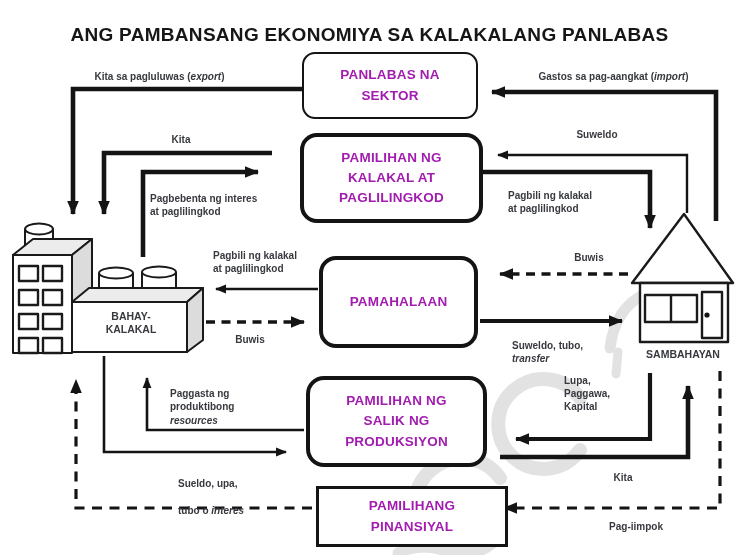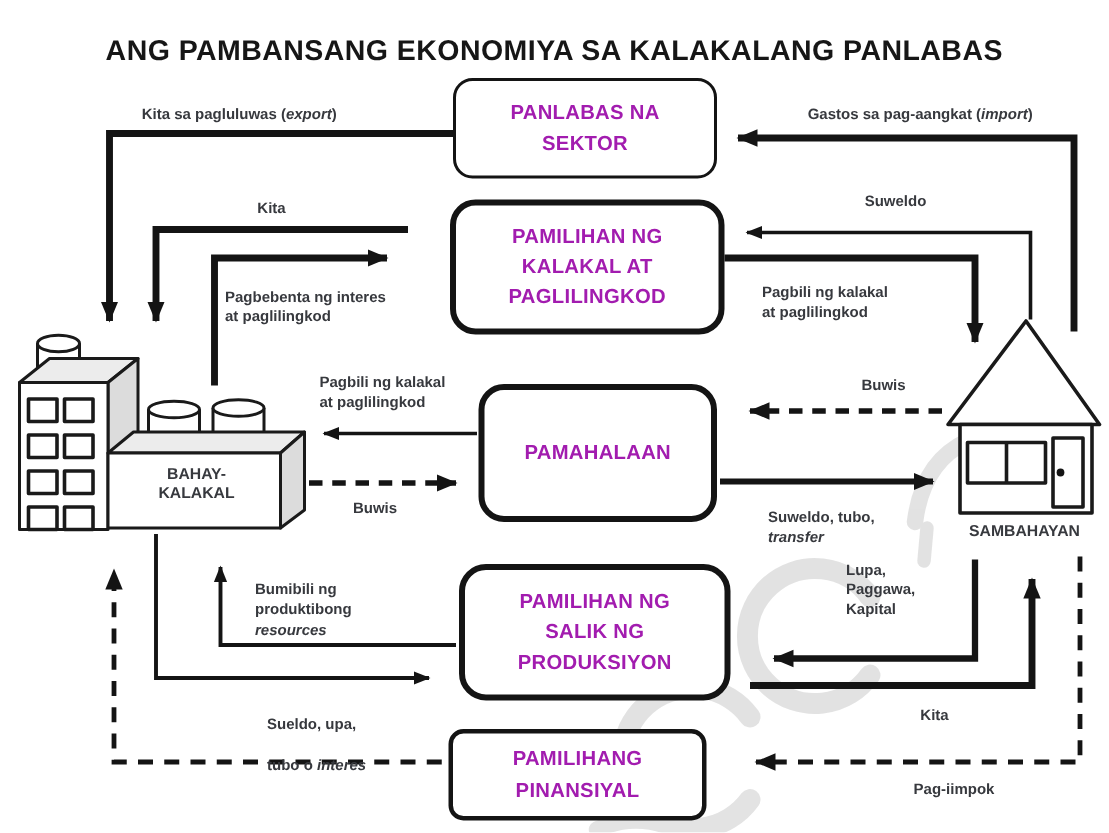--- a/index.html
+++ b/index.html
@@ -15,21 +15,21 @@
   .box{
     position:absolute;box-sizing:border-box;background:#fff;border:4px solid #141414;
     border-radius:17px;display:flex;align-items:center;justify-content:center;
     text-align:center;font-weight:bold;font-size:13.5px;line-height:1.5;
     letter-spacing:.2px;color:#a21caf;white-space:pre-line;
   }
   #box-panlabas{left:302px;top:52px;width:176px;height:67px;border-width:2.5px;border-radius:13px;}
   #box-kalakal{left:300px;top:133px;width:183px;height:90px;}
   #box-pamahalaan{left:319px;top:256px;width:159px;height:92px;}
   #box-salik{left:306px;top:376px;width:181px;height:91px;border-radius:18px;}
-  #box-pinansiyal{left:299px;top:486px;width:172px;height:61px;border-width:3px;border-radius:10px;}
+  #box-pinansiyal{left:316px;top:486px;width:192px;height:61px;border-width:3px;border-radius:0;}
   .lbl{
     position:absolute;font-size:10px;font-weight:bold;color:#37393e;
     line-height:1.32;white-space:pre-line;
   }
   .lbl.c{text-align:center;}
   .lbl em{font-style:italic;font-weight:bold;}
   .blk{display:block;}
   .entity-lbl{
     position:absolute;font-size:10.5px;font-weight:bold;color:#37393e;
     text-align:center;line-height:1.25;white-space:pre-line;
@@ -157,21 +157,21 @@
   <div class="lbl c" style="left:556px;top:251px;width:66px;">Buwis</div>
   <div class="lbl c" style="left:217px;top:333px;width:66px;">Buwis</div>
   <div class="lbl" style="left:512px;top:326px;width:120px;">
     <span class="blk">Suweldo, tubo,</span><em class="blk">transfer</em>
   </div>
   <div class="lbl" style="left:564px;top:374px;width:90px;">Lupa,
 Paggawa,
 Kapital</div>
   <div class="lbl c" style="left:592px;top:471px;width:62px;">Kita</div>
   <div class="lbl" style="left:170px;top:374px;width:120px;">
-    <span class="blk">Bumibili ng
+    <span class="blk">Paggasta ng
 produktibong</span><em class="blk">resources</em>
   </div>
   <div class="lbl" style="left:178px;top:464px;width:140px;">
     <span class="blk">Sueldo, upa,</span>
     <span><span>tubo o </span><em>interes</em></span>
   </div>
   <div class="lbl c" style="left:163px;top:522px;width:125px;margin-top:48px;">Pamumuhunan</div>
   <div class="lbl c" style="left:586px;top:520px;width:100px;">Pag-iimpok</div>
 
 </div>

